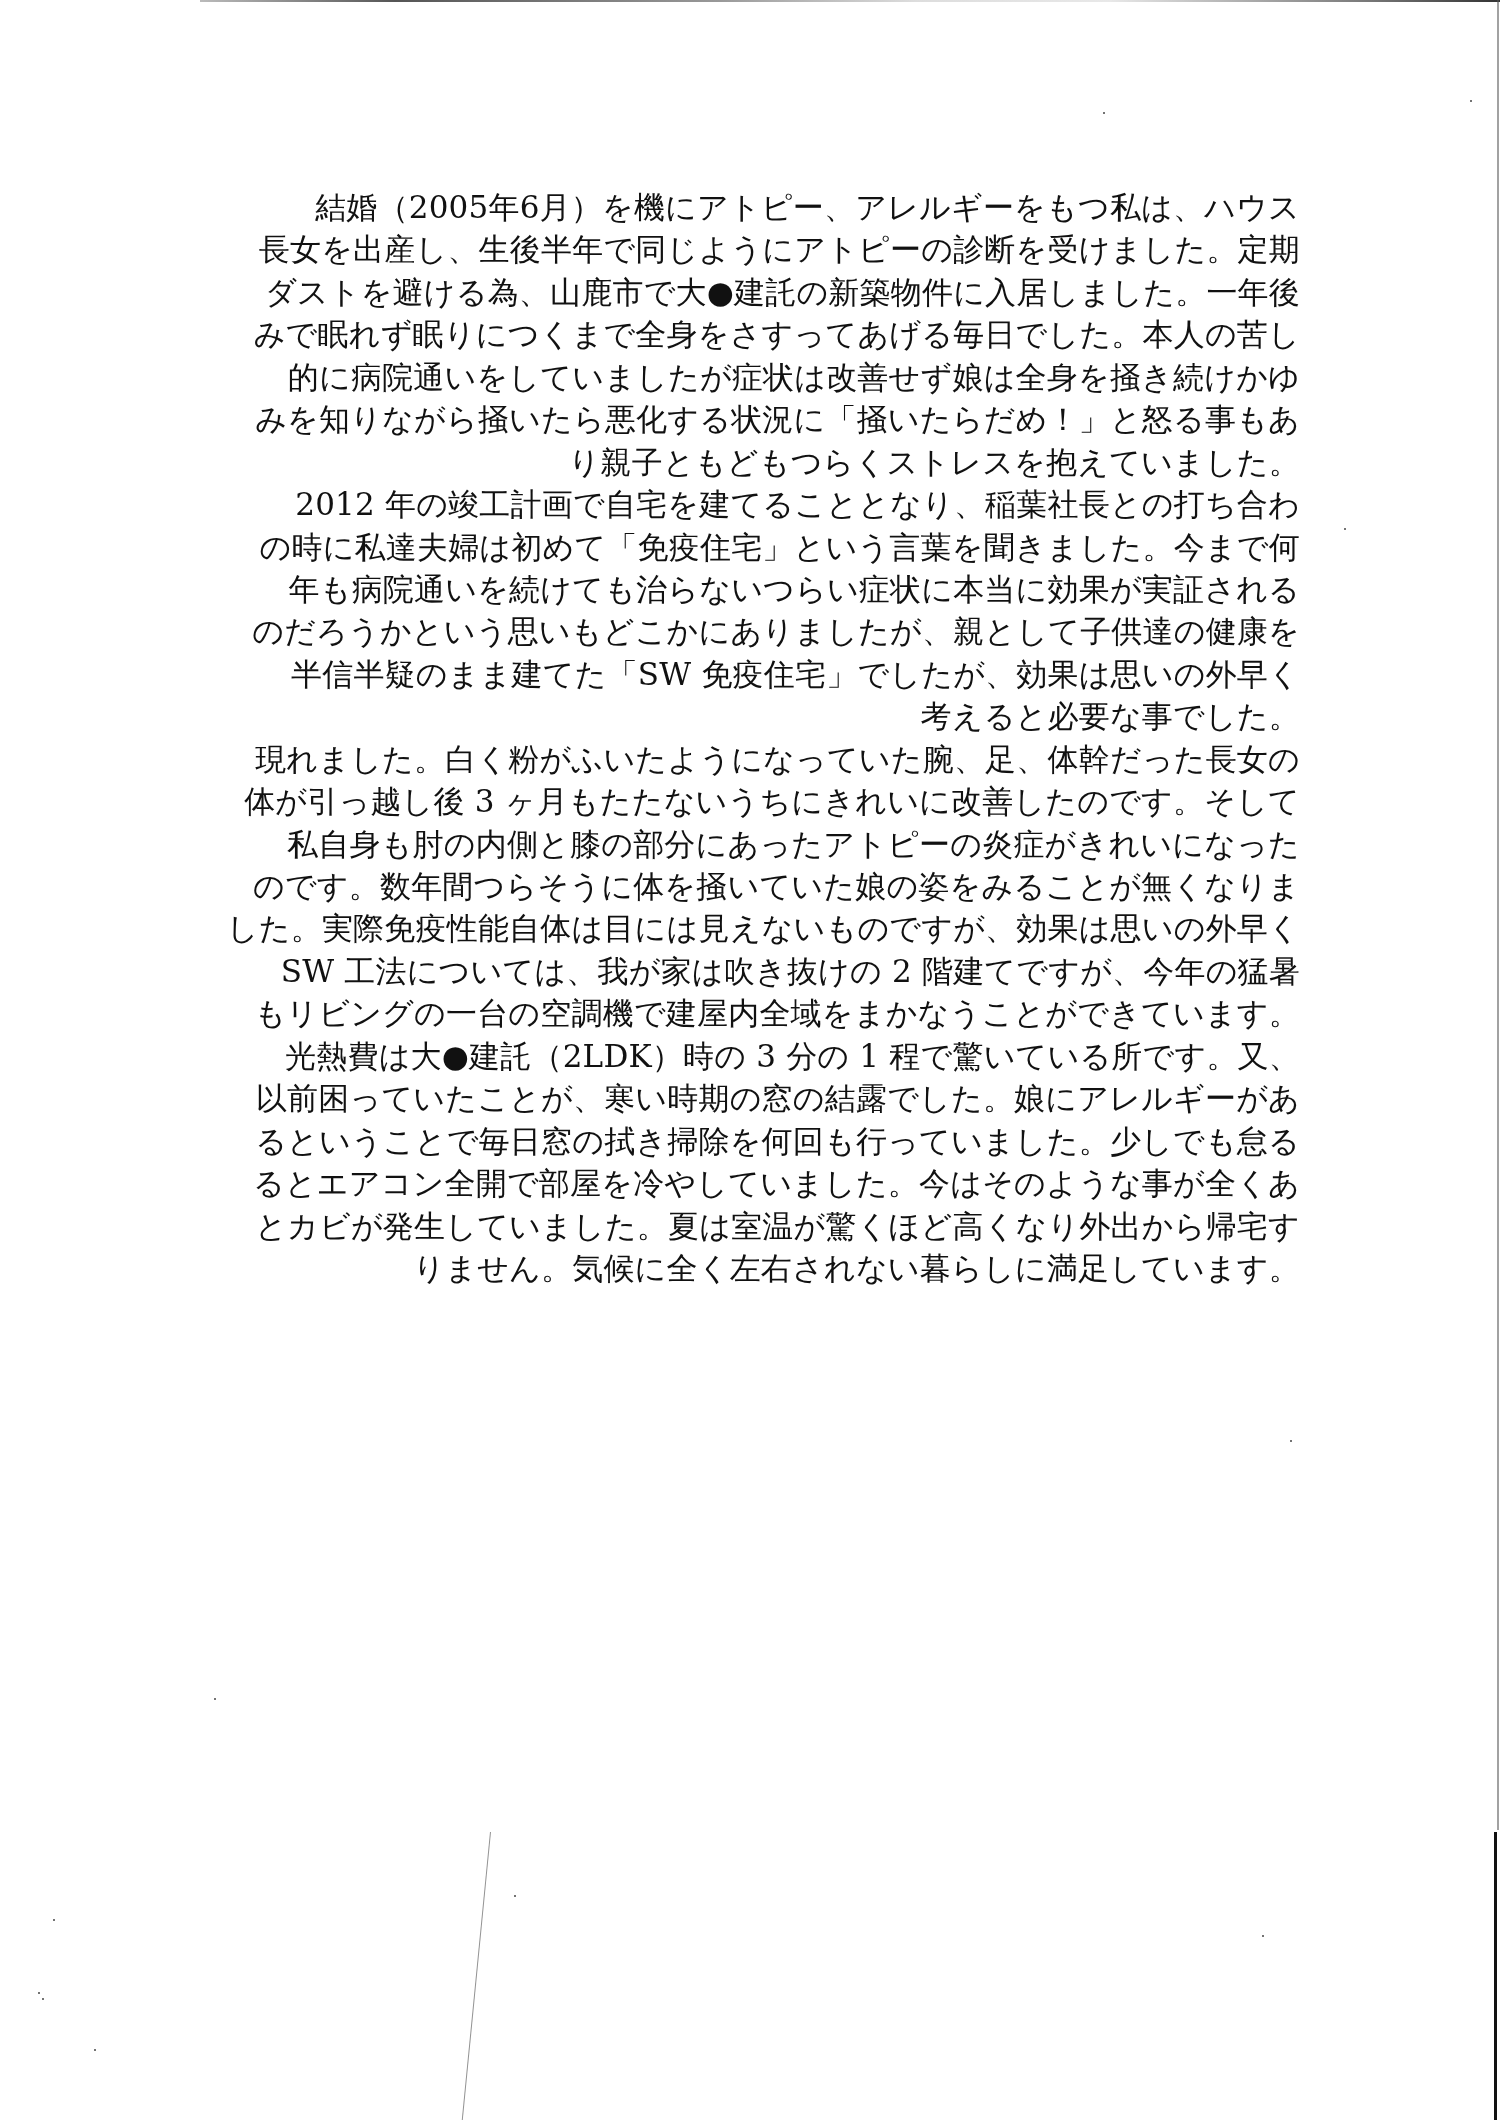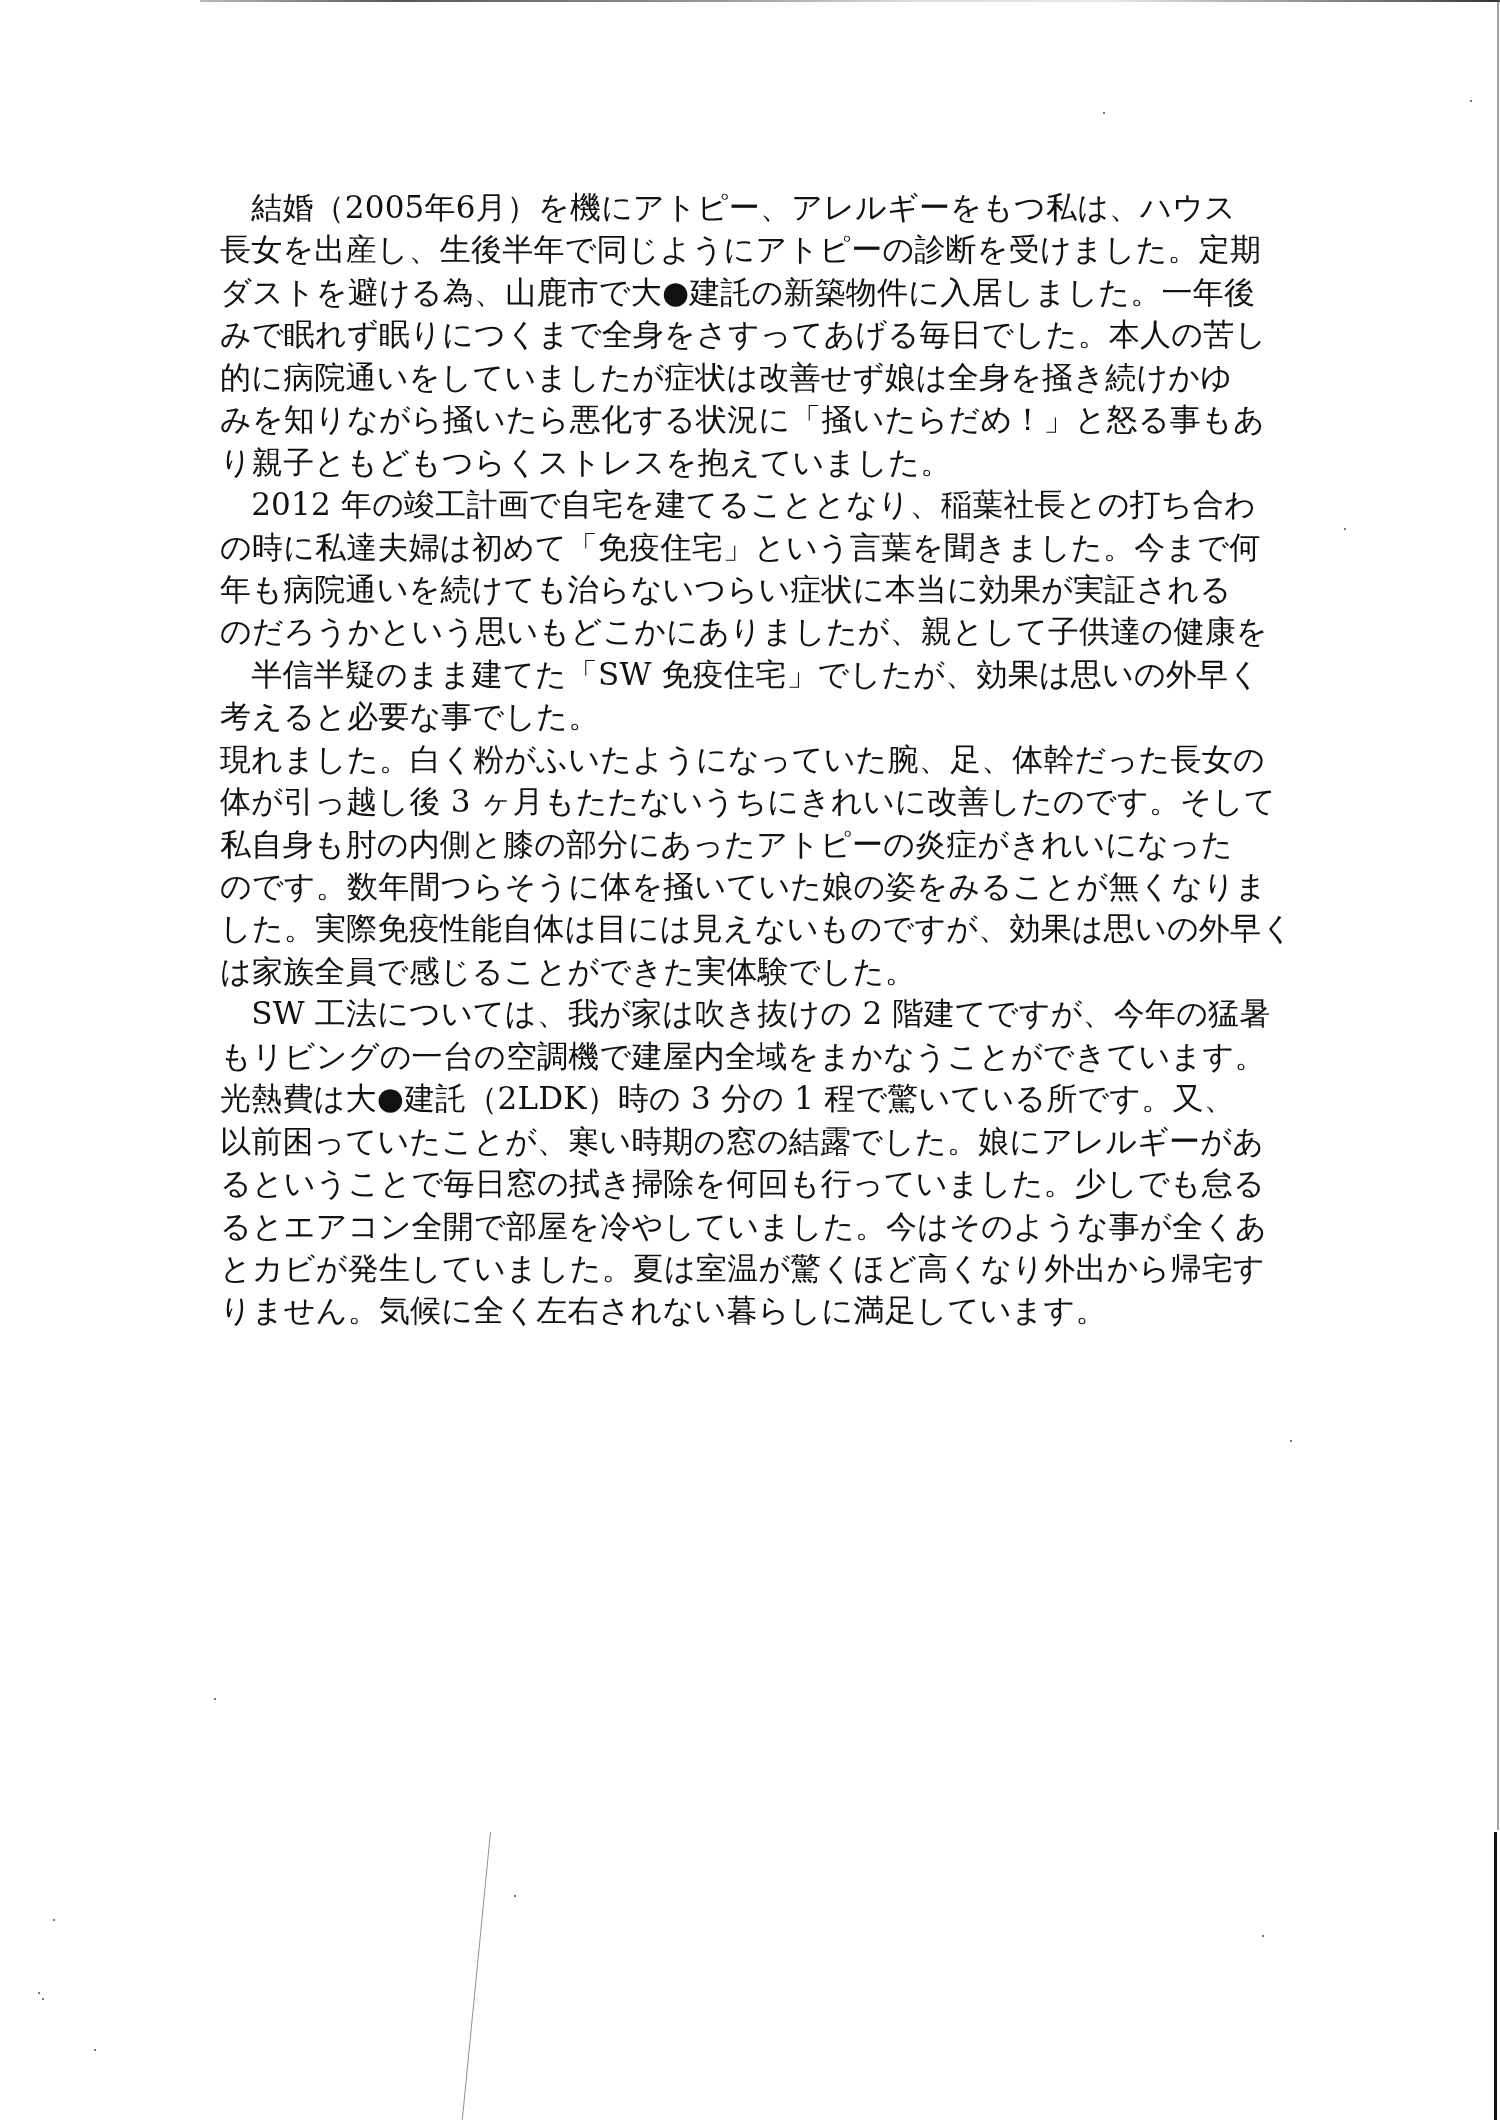--- a/index.html
+++ b/index.html
@@ -63,20 +63,21 @@
       left: 220px;
       top: 186px;
       width: 1080px;
     }
     .line {
       font-size: 31px;
       line-height: 42.45px;
       height: 42.45px;
       white-space: nowrap;
       letter-spacing: 0.2px;
+      text-align: right;
     }
   </style>
 </head>
 <body>
 
 <div class="top-edge"></div>
 <div class="right-edge"></div>
 <div class="right-edge-strong"></div>
 <div class="diag-line"></div>
 
@@ -104,21 +105,20 @@
   <div class="line">の時に私達夫婦は初めて「免疫住宅」という言葉を聞きました。今まで何</div>
   <div class="line">年も病院通いを続けても治らないつらい症状に本当に効果が実証される</div>
   <div class="line">のだろうかという思いもどこかにありましたが、親として子供達の健康を</div>
   <div class="line">　半信半疑のまま建てた「SW 免疫住宅」でしたが、効果は思いの外早く</div>
   <div class="line">考えると必要な事でした。</div>
   <div class="line">現れました。白く粉がふいたようになっていた腕、足、体幹だった長女の</div>
   <div class="line">体が引っ越し後 3 ヶ月もたたないうちにきれいに改善したのです。そして</div>
   <div class="line">私自身も肘の内側と膝の部分にあったアトピーの炎症がきれいになった</div>
   <div class="line">のです。数年間つらそうに体を掻いていた娘の姿をみることが無くなりま</div>
   <div class="line">した。実際免疫性能自体は目には見えないものですが、効果は思いの外早く</div>
-  <div class="line">は家族全員で感じることができた実体験でした。</div>
   <div class="line">　SW 工法については、我が家は吹き抜けの 2 階建てですが、今年の猛暑</div>
   <div class="line">もリビングの一台の空調機で建屋内全域をまかなうことができています。</div>
   <div class="line">光熱費は大●建託（2LDK）時の 3 分の 1 程で驚いている所です。又、</div>
   <div class="line">以前困っていたことが、寒い時期の窓の結露でした。娘にアレルギーがあ</div>
   <div class="line">るということで毎日窓の拭き掃除を何回も行っていました。少しでも怠る</div>
   <div class="line">るとエアコン全開で部屋を冷やしていました。今はそのような事が全くあ</div>
   <div class="line">とカビが発生していました。夏は室温が驚くほど高くなり外出から帰宅す</div>
   <div class="line">りません。気候に全く左右されない暮らしに満足しています。</div>
 </div>
 

